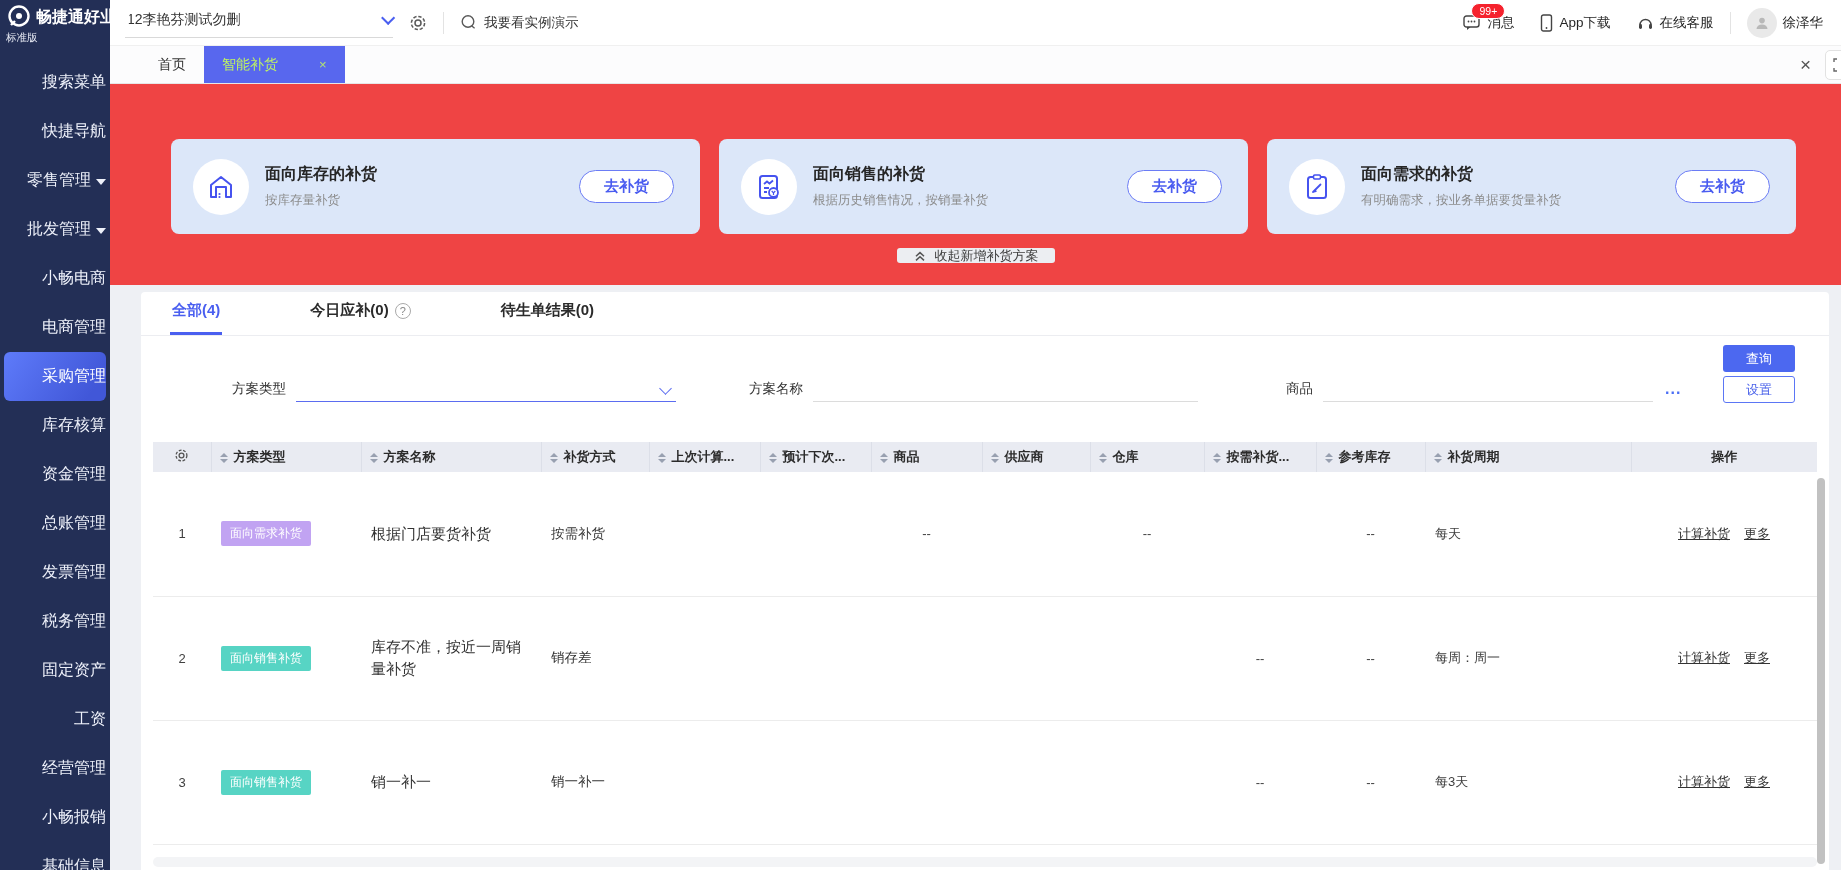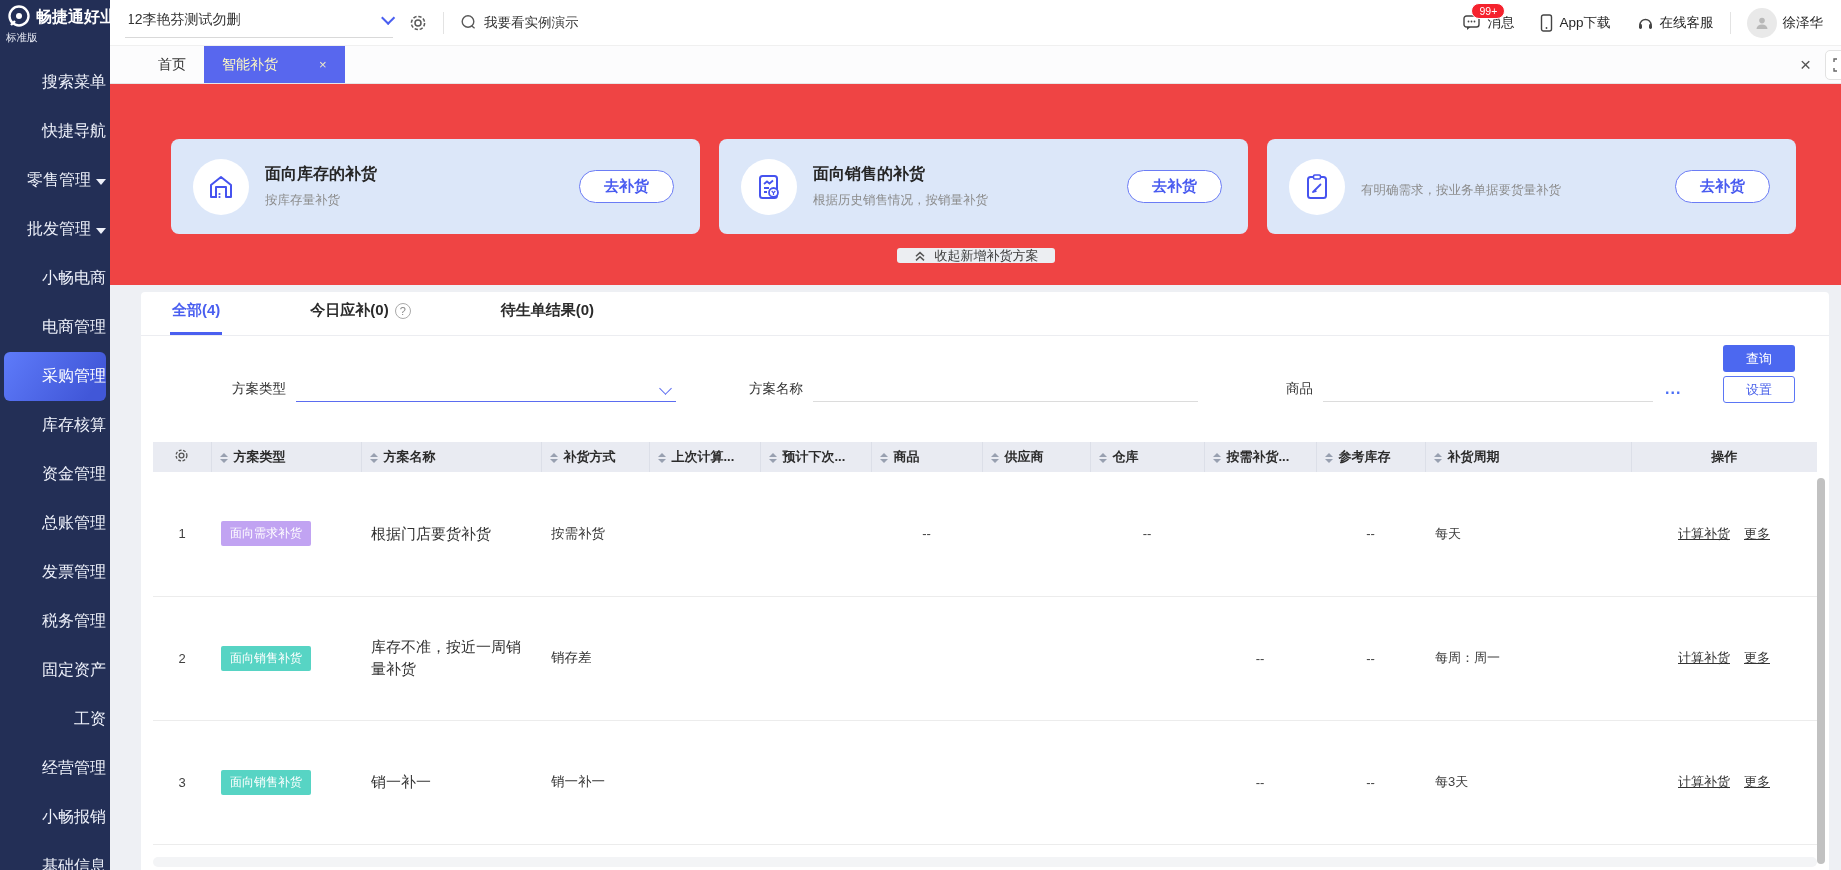--- a/index.html
+++ b/index.html
@@ -38,21 +38,21 @@
   .badge { position:absolute; top:-11px; left:8px; background:#f5222d; color:#fff; font-size:10.5px;
     padding:1px 7px; border-radius:9px; border:1px solid #fff; }
   .avatar { width:30px; height:30px; border-radius:50%; background:#e9e9e9; display:flex;
     align-items:center; justify-content:center; }
 
   
   .tabbar { position:absolute; left:110px; top:46px; right:0; height:38px; background:#fcfcfd;
     border-bottom:1px solid #e7e7e7; display:flex; align-items:stretch; padding-left:30px;
     overflow:hidden; z-index:3; }
   .tab { display:flex; align-items:center; gap:8px; padding:0 18px; font-size:14px; color:#333; cursor:pointer; }
-  .tab.active { background:#5867ee; color:#fef9c3;gap:41px; }
+  .tab.active { background:#5867ee; color:#bef264;gap:41px; }
   .tab .x { font-size:13px; opacity:.9; }
   .tabbar-right { margin-left:auto; display:flex; align-items:center; gap:14px; padding-right:4px; }
   .tab-close { font-size:19px; color:#555; cursor:pointer; line-height:1; }
   .expand-btn { width:30px; height:30px; background:#fff; border:1px solid #e2e2e2; border-radius:5px;
     display:flex; align-items:center; justify-content:center; margin-right:-18px; cursor:pointer; }
 
   
   .content { position:absolute; left:110px; top:84px; right:0; bottom:0; background:#eef0f4; }
   .cards-section { background:#ef4444; height:201px; position:relative;
     display:flex; gap:19px; padding:55px 45px 0 61px; }
@@ -310,20 +310,21 @@
       </div>
       <div class="card">
         <span class="card-icon">
           <svg width="28" height="28" viewBox="0 0 28 28">
             <rect x="5" y="4" width="18" height="21" rx="2.5" fill="none" stroke="#4653ef" stroke-width="2"></rect>
             <rect x="10.5" y="2" width="7" height="4" rx="1.2" fill="#fff" stroke="#4653ef" stroke-width="1.6"></rect>
             <path d="M10 19 L17.5 11.5 M10 19 L12.8 18.2" fill="none" stroke="#4653ef" stroke-width="1.8" stroke-linecap="round"></path>
           </svg>
         </span>
         <div class="card-texts">
+          <div class="card-title">面向需求的补货</div>
           <div class="card-sub">有明确需求，按业务单据要货量补货</div>
         </div>
         <button class="go-btn">去补货</button>
       </div>
 
       <div class="collapse-bar">
         <svg width="14" height="14" viewBox="0 0 14 14">
           <path d="M3 7.2 L7 3.6 L11 7.2 M3 11.4 L7 7.8 L11 11.4" fill="none" stroke="#555" stroke-width="1.5"></path>
         </svg>
         <span>收起新增补货方案</span>

